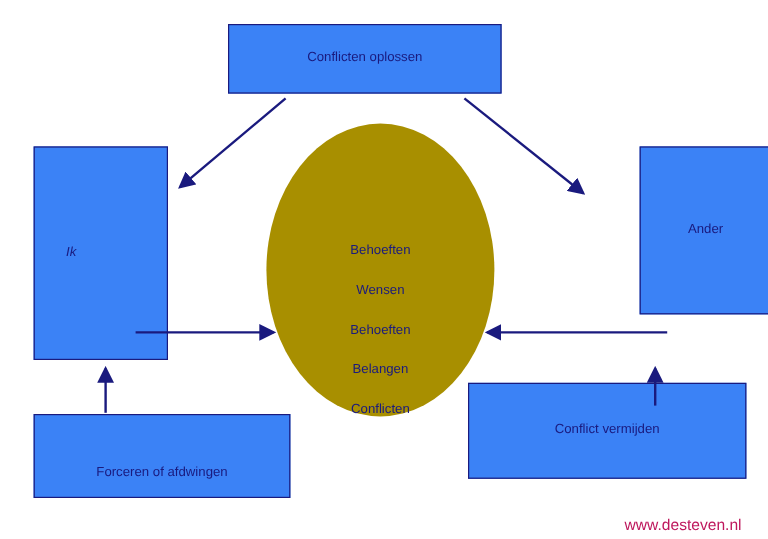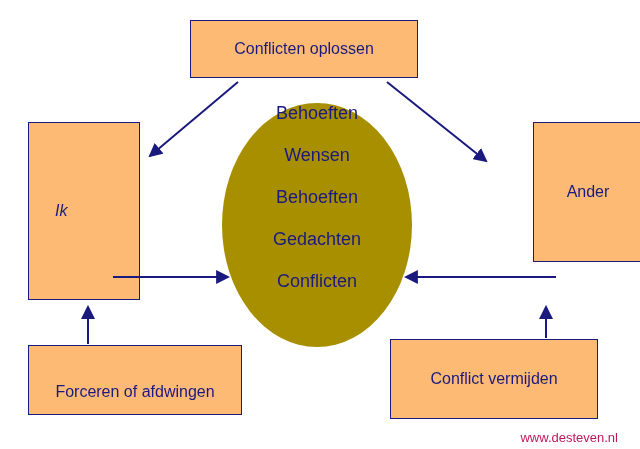--- a/index.html
+++ b/index.html
@@ -11,59 +11,59 @@
     position: relative;
     width: 640px;
     height: 449px;
     background: #ffffff;
     font-family: "Liberation Sans", sans-serif;
     color: #1a1a7e;
     overflow: hidden;
   }
   .box {
     position: absolute;
-    background: #fdba74;
+    background: #3b82f6;
     border: 1px solid #1a1a7e;
     display: flex;
     flex-direction: column;
     align-items: center;
     justify-content: center;
     text-align: center;
-    font-size: 16px;
+    font-size: 11px;
     line-height: 1.45;
     box-sizing: border-box;
   }
   .box-top {
     left: 190px; top: 20px; width: 228px; height: 58px;
   }
   .box-left {
     left: 28px; top: 122px; width: 112px; height: 178px;
     align-items: flex-start; padding-left: 26px; font-style: italic;
   }
   .box-right {
     left: 486px; top: 122px; width: 110px; height: 140px; margin-left: 47px;
   }
   .box-bottom-left {
     left: 28px; top: 345px; width: 214px; height: 70px;
     justify-content: flex-end; padding-bottom: 11px;
   }
   .box-bottom-right {
-    left: 390px; top: 339px; width: 208px; height: 80px;
+    left: 390px; top: 319px; width: 232px; height: 80px;
   }
   .ellipse {
     position: absolute;
     left: 222px; top: 103px; width: 190px; height: 244px;
     border-radius: 50%;
     background: #a88f00;
     display: flex;
     flex-direction: column;
     align-items: center;
-    justify-content: flex-start;
+    justify-content: flex-end;
     gap: 21px;
-    font-size: 18px;
+    font-size: 11px;
     color: #1a1a7e;
   }
   .arrows {
     position: absolute;
     left: 0; top: 0;
     pointer-events: none;
   }
   .footer {
     position: absolute;
     right: 22px;
@@ -86,21 +86,21 @@
   </div>
 
   <div class="box box-right">
     <span>Ander</span>
   </div>
 
   <div class="ellipse">
     <span>Behoeften</span>
     <span>Wensen</span>
     <span>Behoeften</span>
-    <span>Gedachten</span>
+    <span>Belangen</span>
     <span>Conflicten</span>
   </div>
 
   <div class="box box-bottom-left">
     <span>Forceren of afdwingen</span>
   </div>
 
   <div class="box box-bottom-right">
     <span>Conflict vermijden</span>
   </div>

